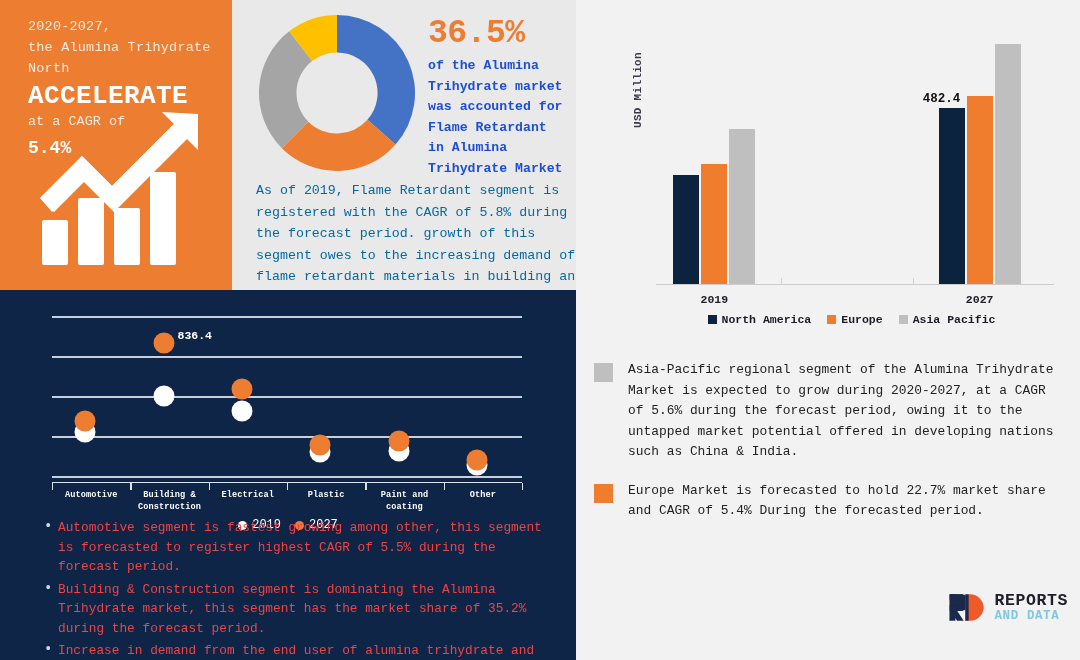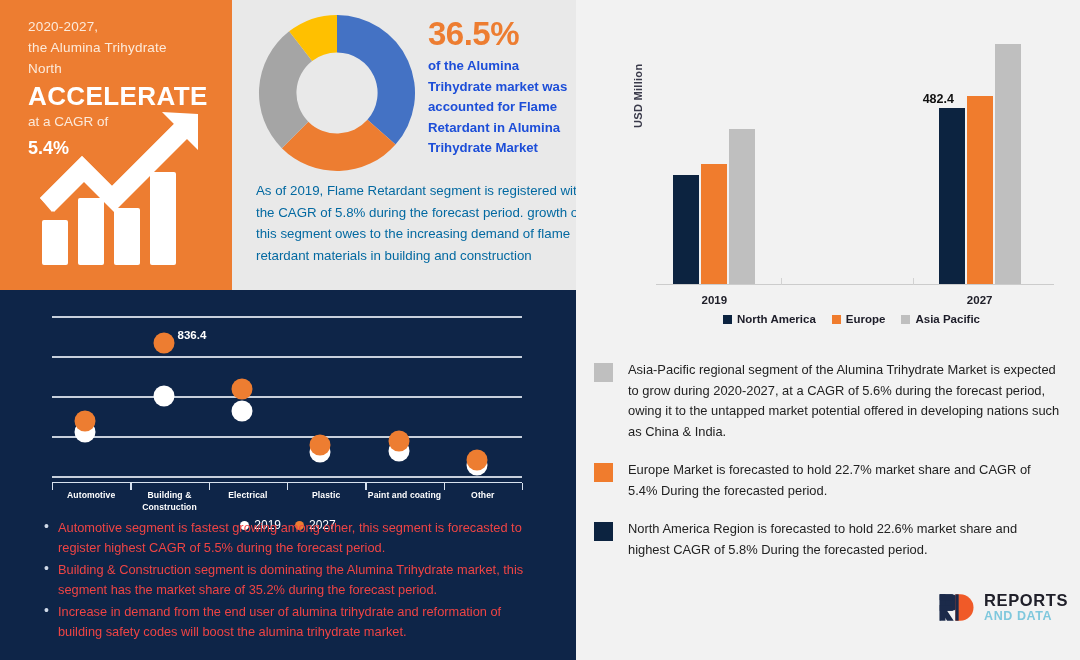--- a/index.html
+++ b/index.html
@@ -5,21 +5,21 @@
 <style>
   * { box-sizing: border-box; margin: 0; padding: 0; }
   html, body {
     width: 1080px; height: 660px;
     font-family: "Liberation Sans", sans-serif;
     overflow: hidden;
     background: #ffffff;
   }
   #root {
     position: relative;
-    width: 1080px; height: 634px;
+    width: 1080px; height: 634px; font-family: Liberation Mono, monospace;
   }
 
   
   .panel { position: absolute; }
 
   
   #accelerate-panel {
     left: 0; top: 0; width: 232px; height: 290px;
     background: #ED7D31;
     padding: 16px 14px 0 28px;
@@ -285,24 +285,20 @@
 
   <div class="panel" id="notes-panel">
 
   <div class="note">
         <span class="note-swatch" style="background: rgb(191, 191, 191);"></span>
         <div class="note-text">Asia-Pacific regional segment of the Alumina Trihydrate Market is expected to grow during 2020-2027, at a CAGR of 5.6% during the forecast period, owing it to the untapped market potential offered in developing nations such as China &amp; India.</div>
       </div>
       <div class="note">
         <span class="note-swatch" style="background: rgb(240, 124, 45);"></span>
         <div class="note-text">Europe Market is forecasted to hold 22.7% market share and CAGR of 5.4% During the forecasted period.</div>
-      </div>
-      <div class="note">
-        <span class="note-swatch" style="background: rgb(12, 35, 64);"></span>
-        <div class="note-text">North America Region is forecasted to hold 22.6% market share and highest CAGR of 5.8% During the forecasted period.</div>
       </div>
     </div>
 
   <div class="panel" id="dark-panel">
 
     <div id="dot-plot">
 
       <div id="dot-peak-label" style="left: 125.5px; top: 13.1576px;">836.4</div>
     <div class="dot-gridline" style="top: 0px;"></div>
         <div class="dot-gridline" style="top: 40px;"></div>

